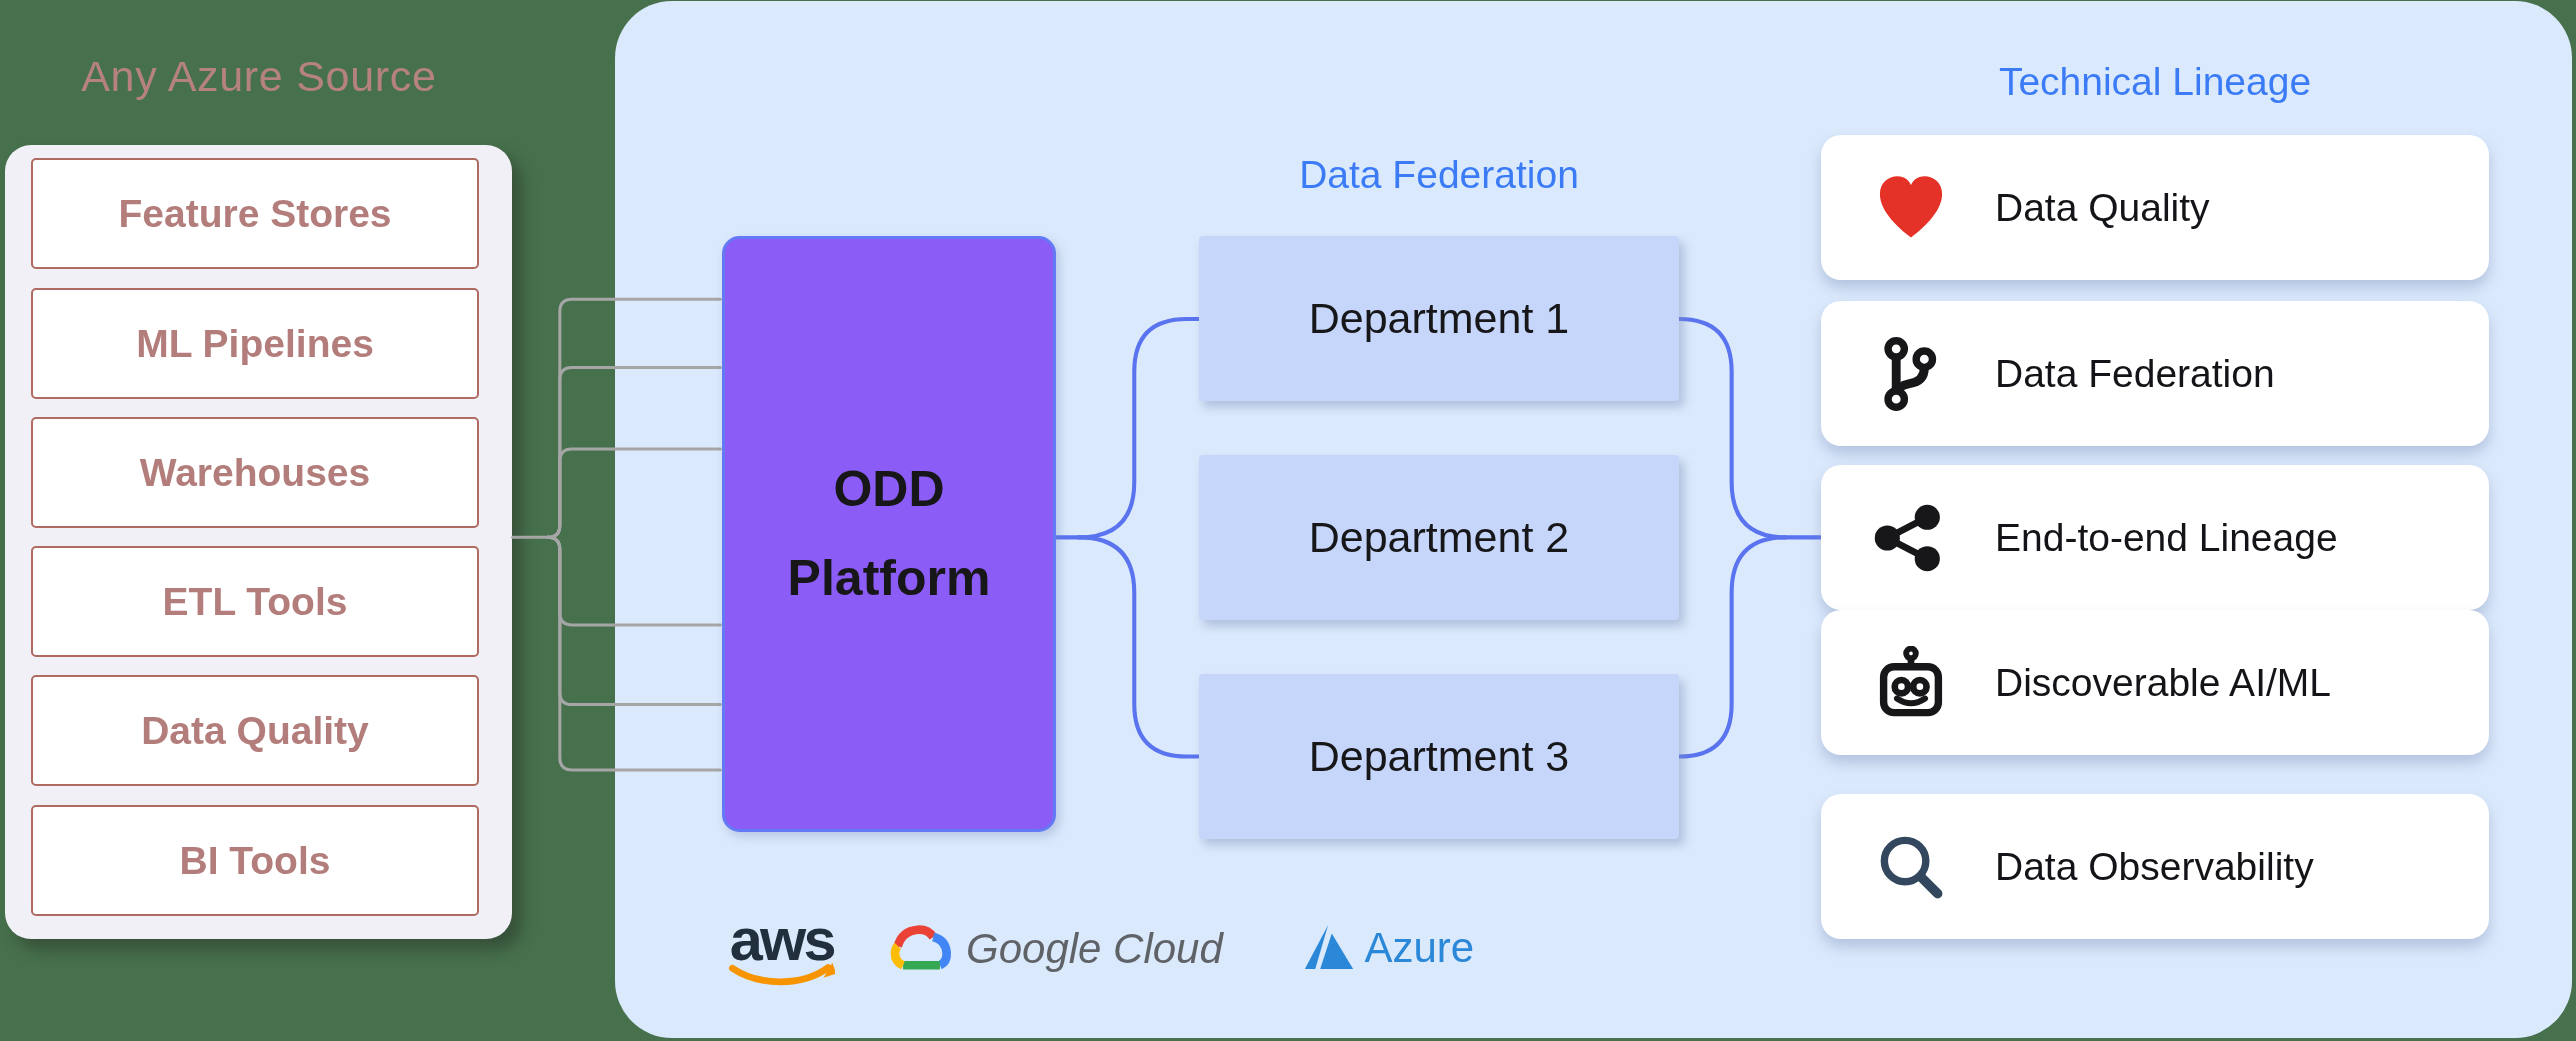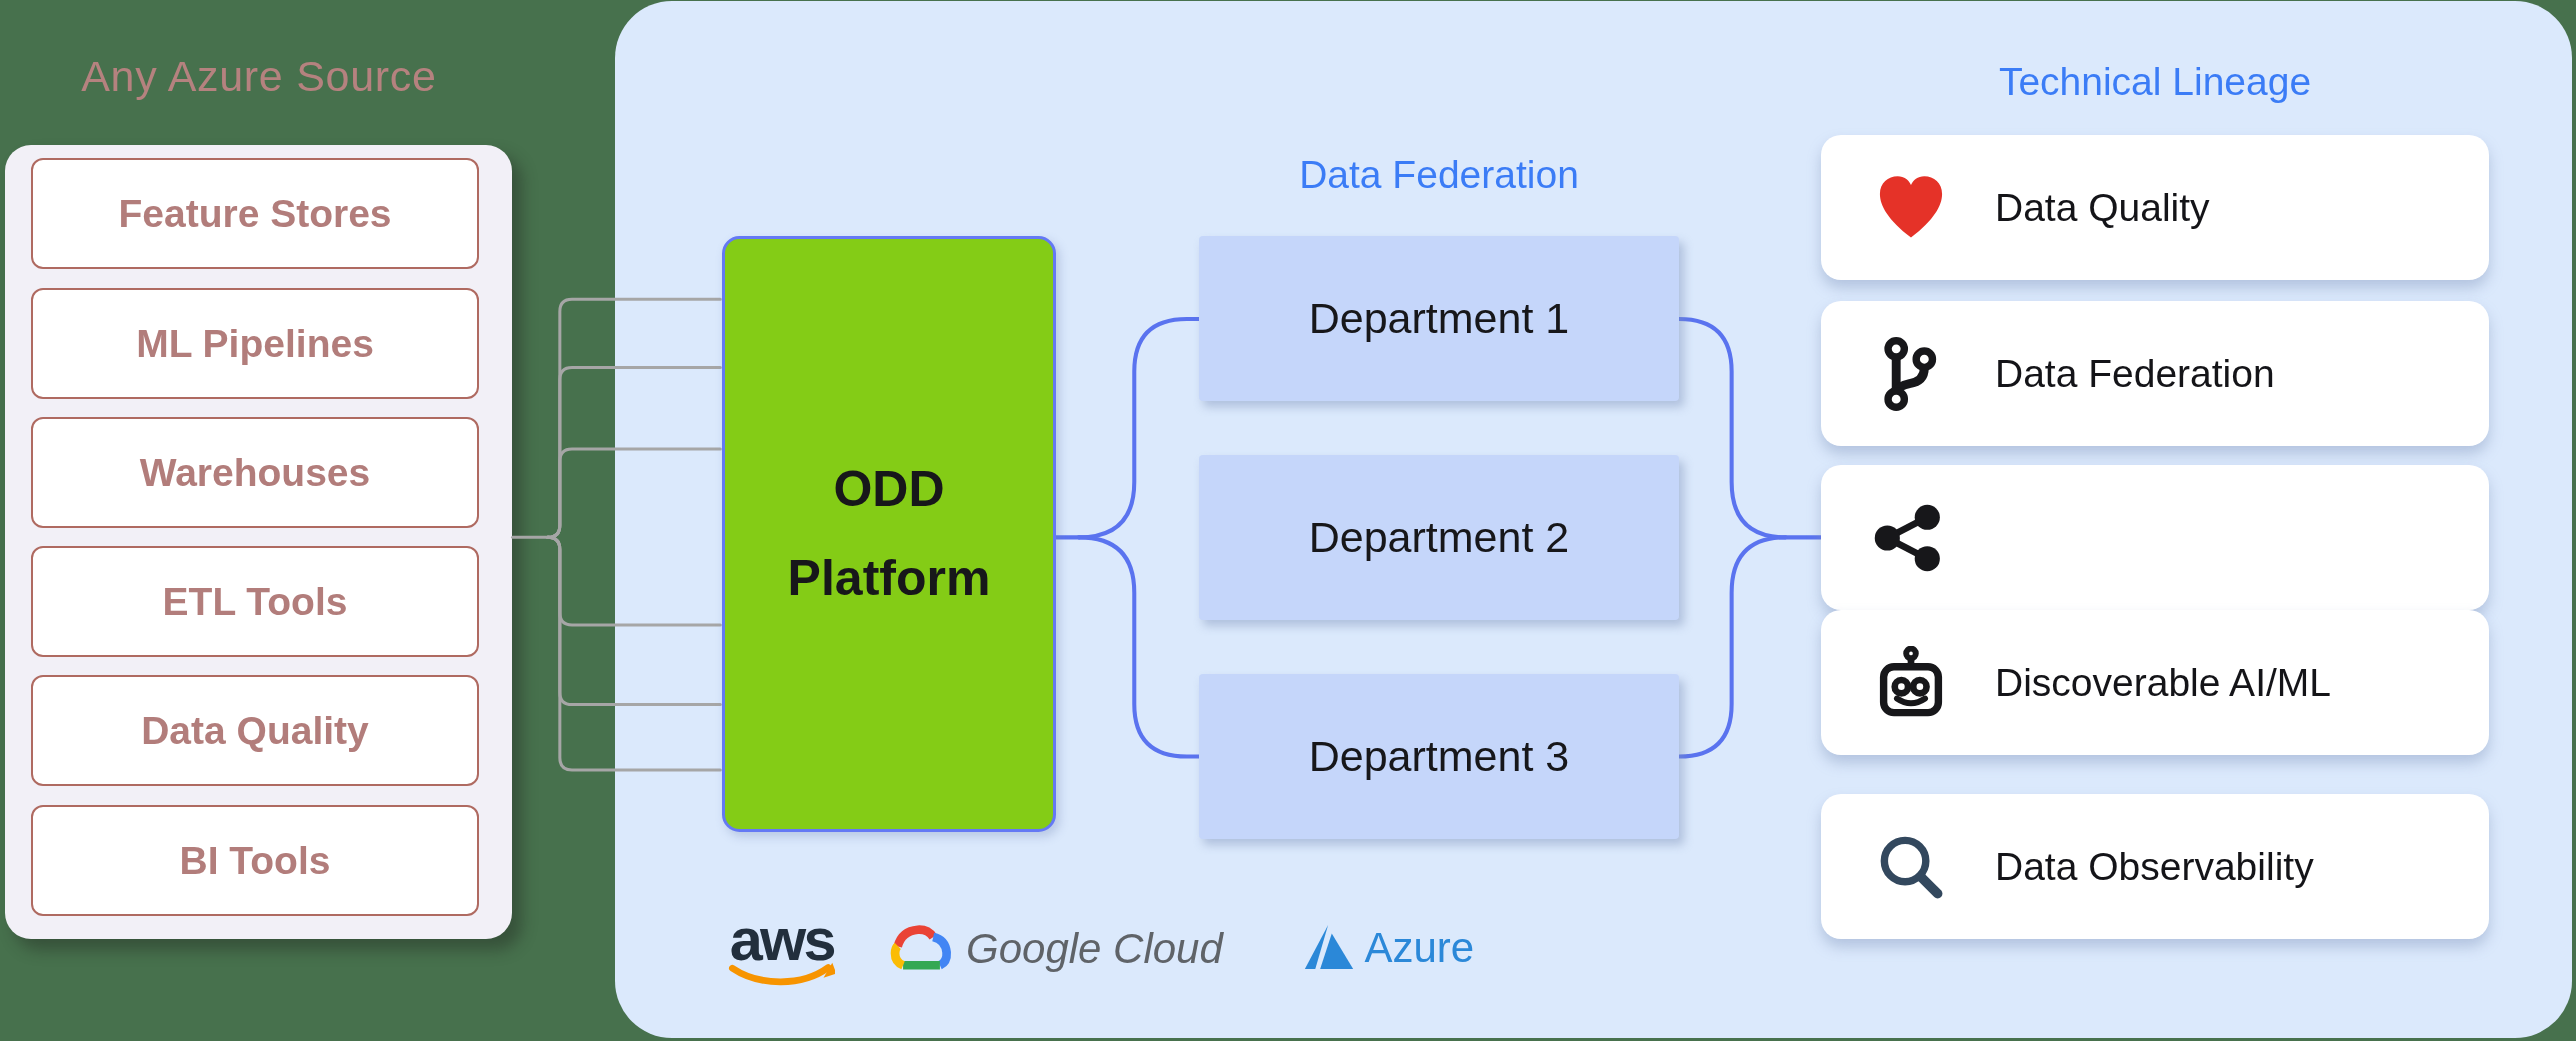--- a/index.html
+++ b/index.html
@@ -19,32 +19,32 @@
     background:#F2F0F7;border-radius:26px;
     box-shadow:9.4px 10.8px 15px rgba(35,45,35,.45);
   }
   .sources-title{
     position:absolute;left:5.4px;top:53px;width:507px;height:47px;
     text-align:center;font-size:43px;font-weight:500;color:#B5827F;
     letter-spacing:0.7px;line-height:47px;
   }
   .src-box{
     position:absolute;left:31px;width:448px;height:111px;
-    background:#FFFFFF;border:2.7px solid #AF6A61;border-radius:12px;
+    background:#FFFFFF;border:2.7px solid #AF6A61;border-radius:5px;
     display:flex;align-items:center;justify-content:center;
     font-size:39px;font-weight:600;color:#B27D7B;box-sizing:border-box;
   }
   
   .wires{position:absolute;left:0;top:0;width:2576px;height:1041px;pointer-events:none;}
   .wire-gray{stroke:#A6A6A6;stroke-width:4.5;fill:none;stroke-linecap:round;}
   .wire-blue{stroke:#5A73EF;stroke-width:6;fill:none;stroke-linecap:round;}
   
   .odd-box{
     position:absolute;left:722px;top:236px;width:334px;height:596px;
-    background:#84cc16;border:3.4px solid #6479F4;border-radius:17.5px;
+    background:#8b5cf6;border:3.4px solid #6479F4;border-radius:17.5px;
     display:flex;flex-direction:column;align-items:center;justify-content:center;
     box-shadow:3.4px 4.7px 9.4px rgba(110,130,180,.30);box-sizing:border-box;
   }
   .odd-line{font-size:50px;font-weight:700;color:#17171A;line-height:89px;}
   
   .federation-title{
     position:absolute;left:1199px;top:152px;width:480px;height:45px;
     text-align:center;font-size:39px;font-weight:500;color:#3B7CF6;line-height:45px;
   }
   .dept{
@@ -159,20 +159,21 @@
           <path d="M18 50 L72 22"></path>
           <path d="M18 50 L72 78"></path>
         </g>
         <g fill="#17171A">
           <circle cx="18" cy="50" r="17"></circle>
           <circle cx="72" cy="22" r="17"></circle>
           <circle cx="72" cy="78" r="17"></circle>
         </g>
       </svg>
     </span>
+    <span class="card-label">End-to-end Lineage</span>
   </div>
 
   <div class="card" style="top:610px">
     <span class="icon-wrap">
       <svg viewBox="0 0 100 100">
         <g stroke="#17171A" fill="none">
           <circle cx="50" cy="10" r="6.5" stroke-width="8"></circle>
           <path d="M50 17 L50 28" stroke-width="9"></path>
           <rect x="13" y="28" width="74" height="62" rx="14" stroke-width="10"></rect>
           <circle cx="37" cy="55" r="9" stroke-width="9"></circle>

